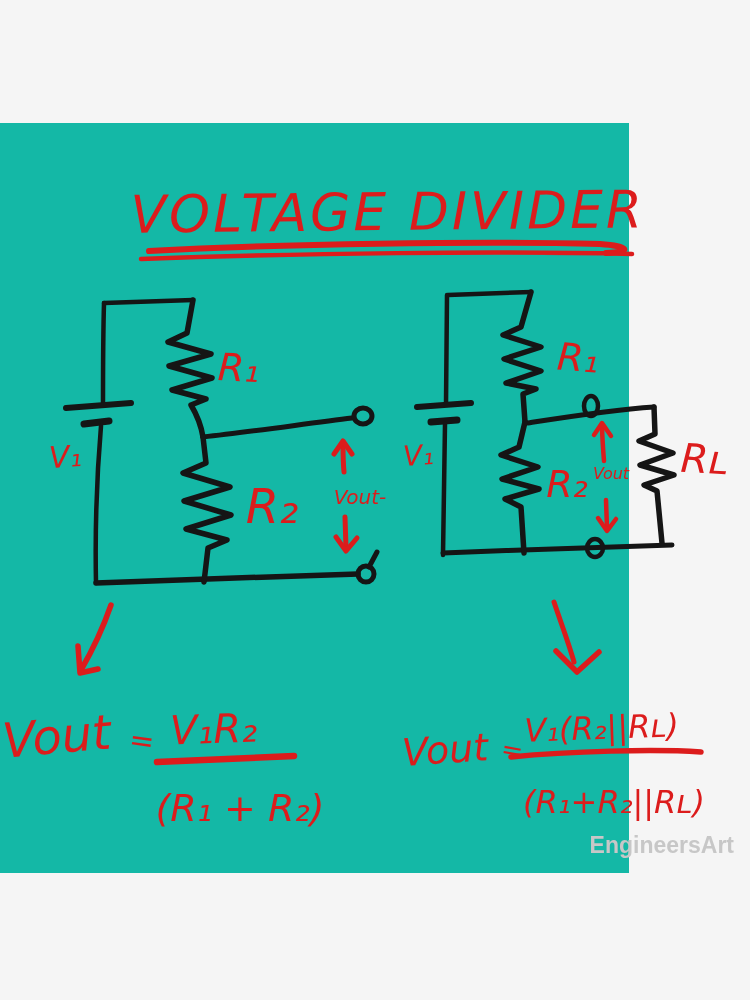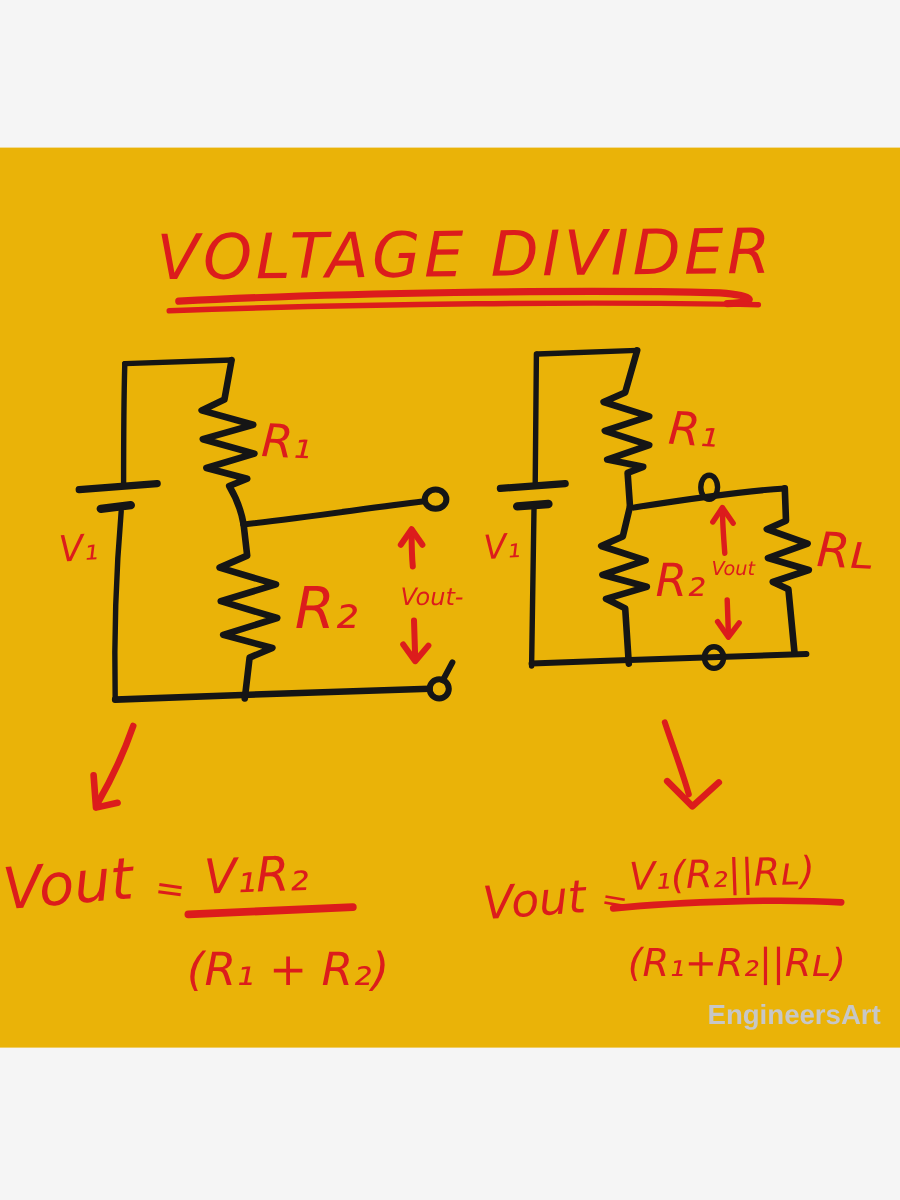--- a/index.html
+++ b/index.html
@@ -4,22 +4,22 @@
 <style>
   html,body{margin:0;padding:0;}
   body{
     width:750px;height:1000px;
     background:#f5f5f5;
     font-family:"DejaVu Sans",sans-serif;
     position:relative;
     overflow:hidden;
   }
   .card{
-    position:absolute;left:0;top:123px;width:750px;height:750px;
-    background:#eab308;
+    position:absolute;left:0;top:123px;width:629px;height:750px;
+    background:#14b8a6;
   }
   svg{display:block;}
   .ink-black{stroke:#151515;fill:none;stroke-linecap:round;stroke-linejoin:round;}
   .ink-red{stroke:#dc1c1c;fill:none;stroke-linecap:round;stroke-linejoin:round;}
   .red-text{fill:#dc1c1c;font-family:"DejaVu Sans",sans-serif;font-style:italic;}
   .watermark-text{fill:#c7c7c7;font-family:"Liberation Sans",sans-serif;font-weight:bold;}
 </style>
 </head>
 <body>
 

